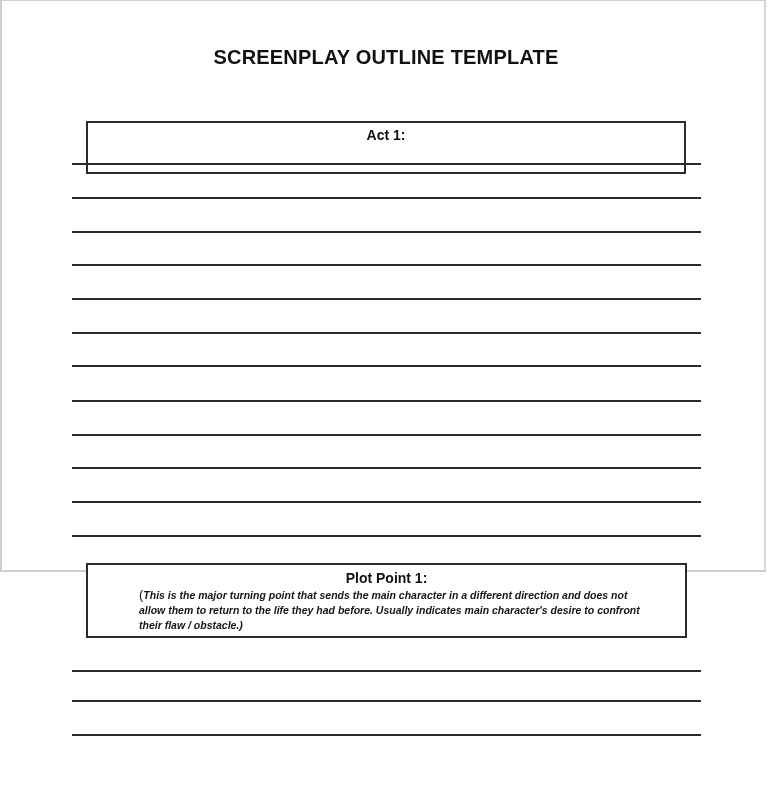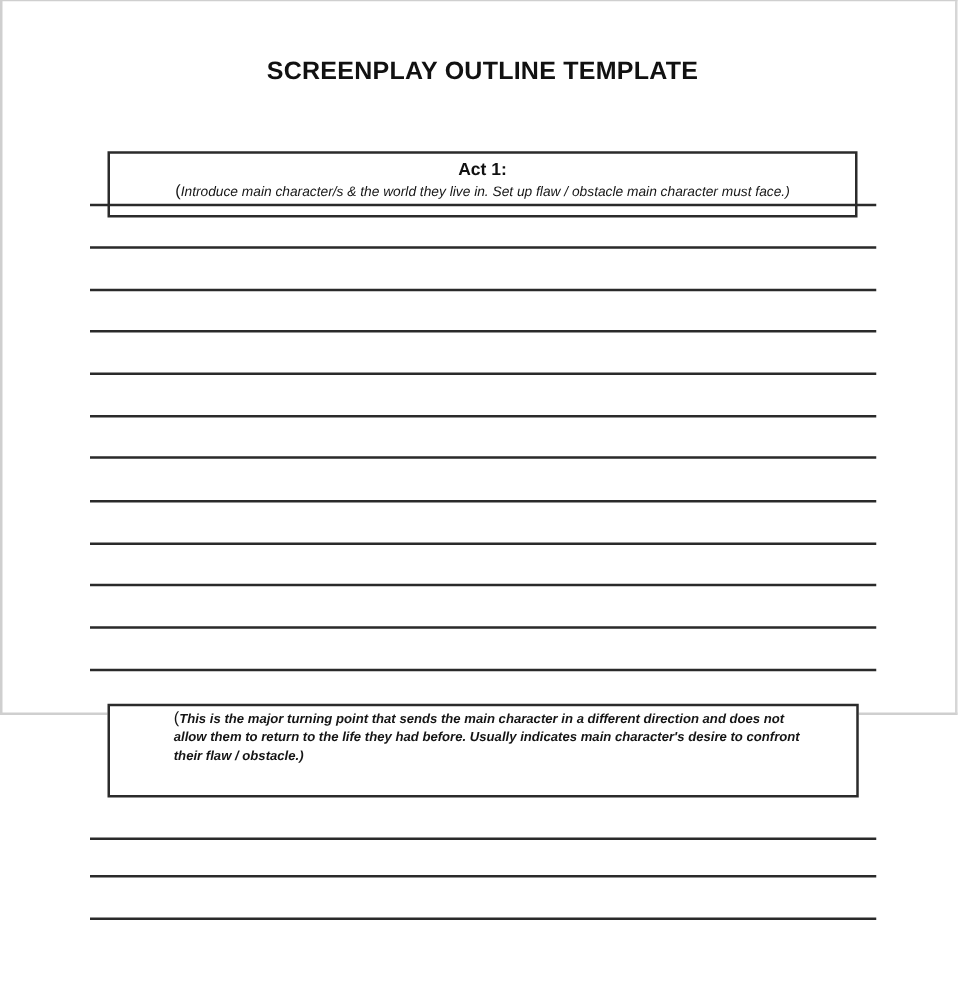--- a/index.html
+++ b/index.html
@@ -19,37 +19,37 @@
   </style>
 </head>
 <body>
 
 <div class="page">
 
   <div class="title">SCREENPLAY OUTLINE TEMPLATE</div>
 
   <div class="box box1">
     <div class="box-heading">Act 1:</div>
-    <div class="box-desc"><span class="paren">(</span><span>Introduce main character/s &amp; the world they live in. Set up flaw / obstacle main character must face.)</span></div>
   </div>
 
   <div class="rule" style="top:162px"></div>
   <div class="rule" style="top:196px"></div>
   <div class="rule" style="top:230px"></div>
   <div class="rule" style="top:263px"></div>
   <div class="rule" style="top:297px"></div>
   <div class="rule" style="top:331px"></div>
   <div class="rule" style="top:364px"></div>
   <div class="rule" style="top:399px"></div>
   <div class="rule" style="top:433px"></div>
   <div class="rule" style="top:466px"></div>
   <div class="rule" style="top:500px"></div>
   <div class="rule" style="top:534px"></div>
 
   <div class="box box2">
+    <div class="box-heading">Plot Point 1:</div>
     <div class="box-desc"><span class="paren">(</span><span>This is the major turning point that sends the main character in a different direction and does not allow them to return to the life they had before. Usually indicates main character's desire to confront their flaw / obstacle.)</span></div>
   </div>
 
   <div class="rule" style="top:669px"></div>
   <div class="rule" style="top:699px"></div>
   <div class="rule" style="top:733px"></div>
 
 </div>
 
 </body></html>

